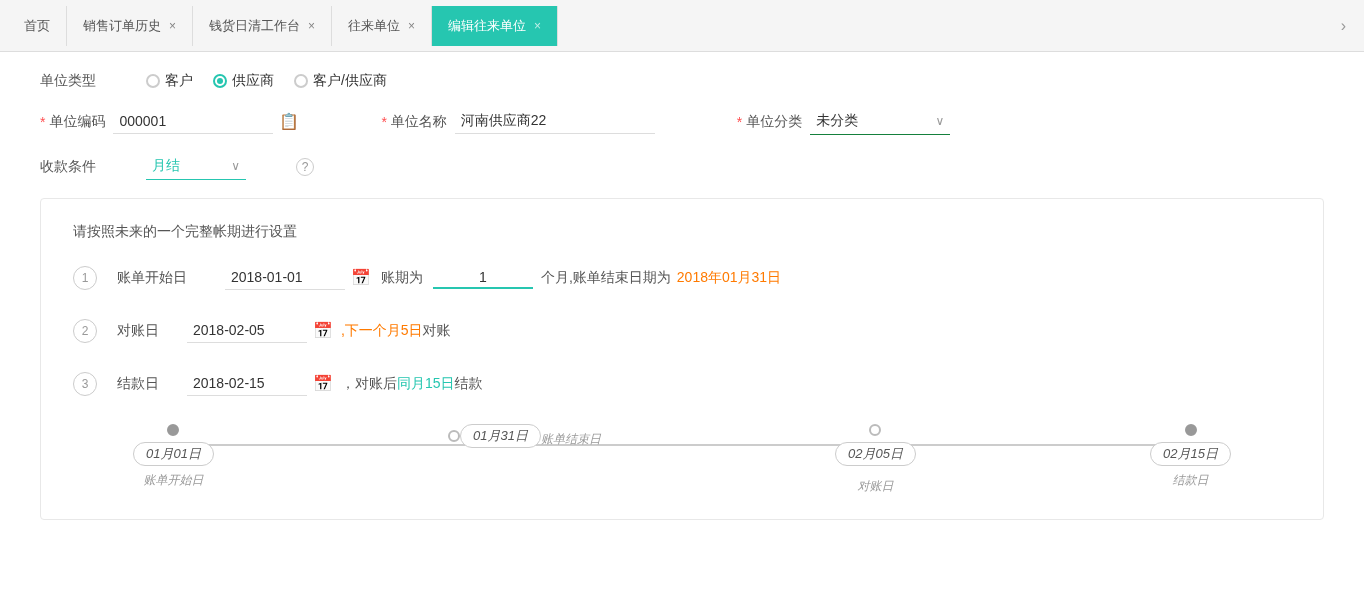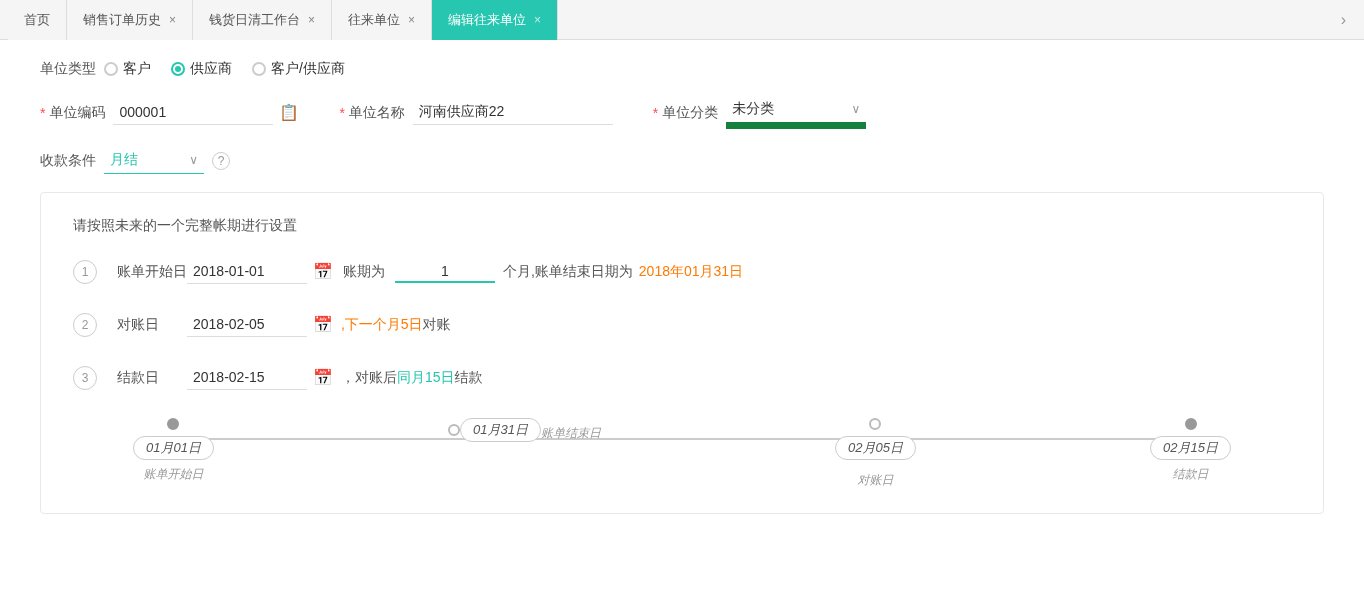--- a/index.html
+++ b/index.html
@@ -4,21 +4,21 @@
   <style>
     * { box-sizing: border-box; margin: 0; padding: 0; }
     body { font-family: 'Microsoft YaHei', Arial, sans-serif; font-size: 14px; color: #333; background: #f5f5f5; }
 
     
     .tab-bar {
       display: flex;
       align-items: center;
       background: #f5f5f5;
       border-bottom: 1px solid #ddd;
-      height: 40px;
+      height: 52px;
       padding: 0 8px;
     }
     .tab {
       display: flex;
       align-items: center;
       padding: 0 16px;
       height: 40px;
       cursor: pointer;
       font-size: 13px;
       color: #555;
@@ -50,20 +50,21 @@
       background: #fff;
       padding: 20px 40px;
       min-height: calc(100vh - 40px);
     }
 
     
     .form-row {
       display: flex;
       align-items: center;
       margin-bottom: 18px;
+      gap: 42px;
     }
     .form-label {
       color: #555;
       white-space: nowrap;
       margin-right: 8px;
     }
     .required-star {
       color: #ff4d4f;
       margin-right: 4px;
     }
@@ -147,21 +148,21 @@
     .dropdown-arrow {
       color: #999;
       font-size: 12px;
       margin-left: 6px;
     }
 
     
     .category-dropdown {
       display: flex;
       align-items: center;
-      border-bottom: 7px solid #15803d;
+      border-bottom: 1px solid #15803d;
       padding: 4px 6px;
       min-width: 140px;
       cursor: pointer;
     }
     .category-val {
       color: #333;
       font-size: 14px;
       flex: 1;
     }
 
@@ -315,21 +316,21 @@
     </div>
     <span class="help-icon">?</span>
   </div>
 
   <div class="card-section">
     <div class="card-title">请按照未来的一个完整帐期进行设置</div>
 
     <div class="step-row">
       <div class="step-num">1</div>
       <span class="step-label">账单开始日</span>
-      <input class="input-field" type="text" value="2018-01-01" style="width: 120px;">
+      <input class="input-field" type="text" value="2018-01-01" style="width: 120px; margin-left: 38px;">
       <span class="cal-icon">📅</span>
       <span style="margin: 0 10px; color: #555;">账期为</span>
       <input class="period-input" type="text" value="1" style="">
       <span style="margin-left: 8px; color: #555;">个月,账单结束日期为</span>
       <span style="margin-left: 6px;" class="highlight-orange">2018年01月31日</span>
     </div>
 
     <div class="step-row">
       <div class="step-num">2</div>
       <span class="step-label">对账日</span>

